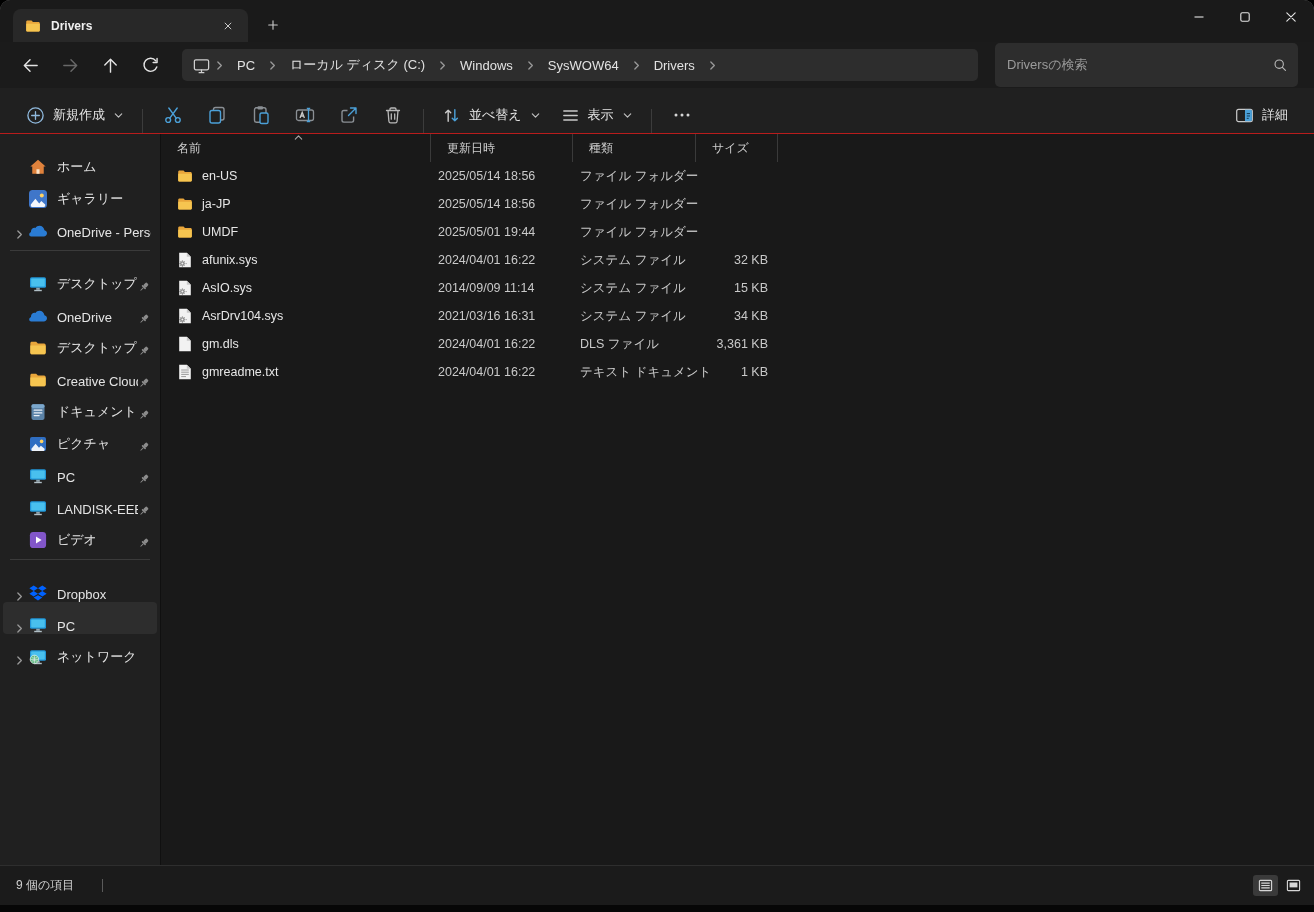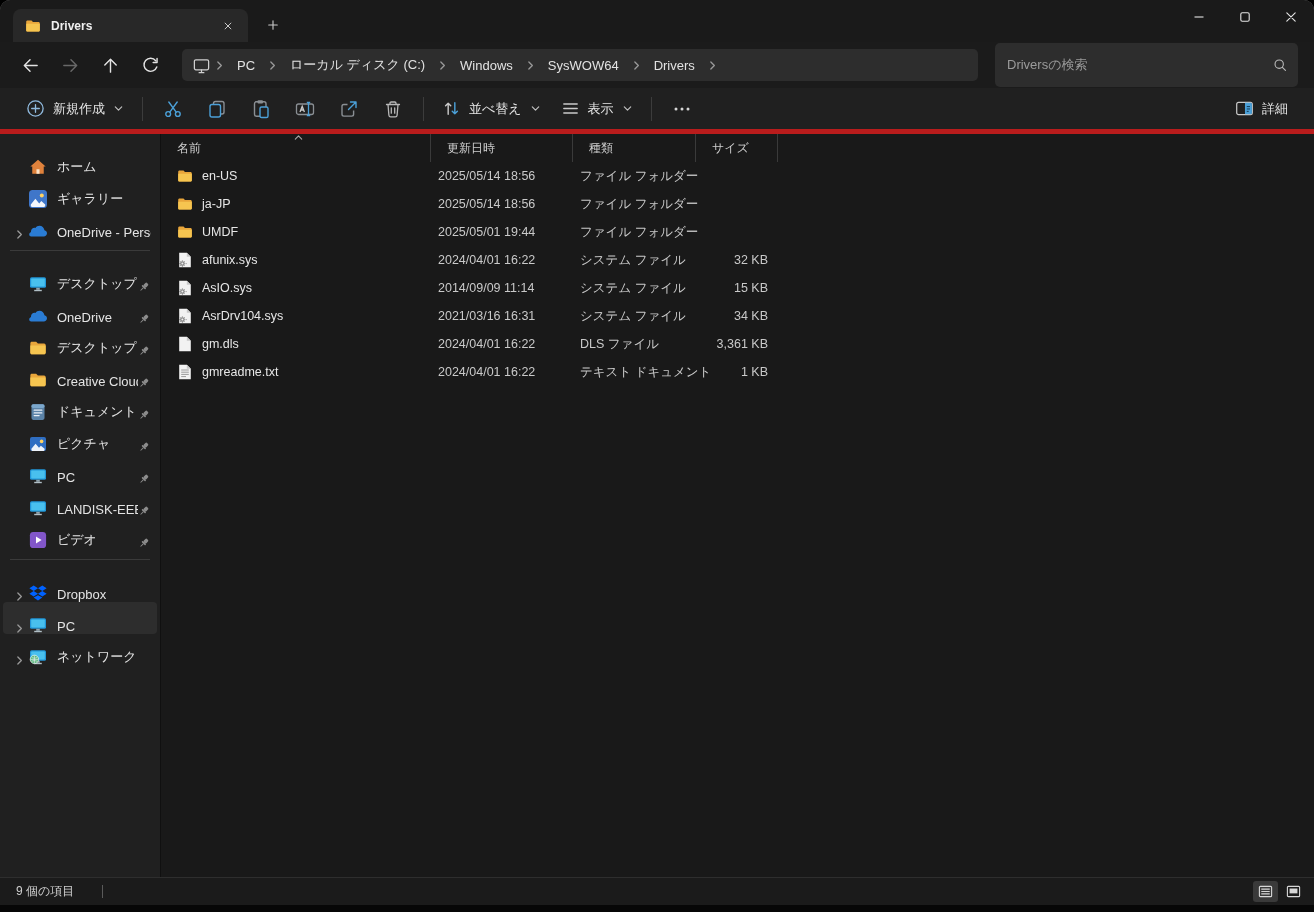--- a/index.html
+++ b/index.html
@@ -36,22 +36,22 @@
   .addressbar .icon svg { width:19px; height:19px; display:block; }
   .crumb { padding:3px 9px; border-radius:3px; cursor:default; white-space:nowrap; }
   .crumb-chev { display:flex; align-items:center; padding:0 3px; }
   .crumb-chev svg { width:11px; height:11px; }
   .searchbox { width:303px; height:44px; margin-left:17px; background:#2d2d2d; border-radius:5px;
     display:flex; align-items:center; padding:0 10px 0 12px; flex-shrink:0; }
   .search-ph { flex:1; font-size:13px; color:#9b9b9b; }
   .searchbox .icon svg { width:16px; height:16px; display:block; }
 
   
-  .toolbar { height:46px; background:#202020; display:flex; align-items:center;
-    padding:0 16px; flex-shrink:0; border-bottom:5px solid #b91c1c; }
+  .toolbar { height:46px; background:#202020; display:flex; align-items:flex-end;
+    padding:0 16px; flex-shrink:0; border-bottom:1px solid #b91c1c; }
   .tb-btn { height:36px; border:none; background:transparent; color:#e6e6e6; font-size:13px;
     display:flex; align-items:center; gap:8px; padding:0 10px; border-radius:4px; }
   .tb-btn svg { width:19px; height:19px; display:block; }
   .tb-btn .chevdown svg { width:11px; height:11px; }
   .tb-icon-btn { width:44px; height:36px; border:none; background:transparent; display:flex;
     align-items:center; justify-content:center; border-radius:4px; }
   .tb-icon-btn svg { width:20px; height:20px; }
   .tb-divider { width:1px; height:24px; background:#3c3c3c; margin:0 8px; }
   .tb-right { margin-left:auto; }
 
@@ -80,21 +80,21 @@
   .lrow { display:grid; grid-template-columns:270px 142px 123px 82px; height:28px;
     font-size:12.5px; color:#c9c9c9; align-items:center; }
   .cell-name { display:flex; align-items:center; padding-left:16px; color:#e6e6e6; overflow:hidden; white-space:nowrap; }
   .cell-name .icon { width:17px; display:flex; flex-shrink:0; }
   .cell-name .icon svg { width:16px; height:16px; display:block; }
   .cell-name .fname { margin-left:8px; }
   .cell-date, .cell-type { padding-left:7px; white-space:nowrap; }
   .cell-size { text-align:right; padding-right:10px; white-space:nowrap; }
 
   
-  .statusbar { height:28px; background:#1b1b1b; border-top:1px solid #2e2e2e; display:flex;
+  .statusbar { height:40px; background:#1b1b1b; border-top:1px solid #2e2e2e; display:flex;
     align-items:center; padding:0 8px 0 16px; font-size:12px; color:#cfcfcf; flex-shrink:0; }
   .status-div { width:1px; height:13px; background:#5a5a5a; margin-left:28px; }
   .view-toggles { margin-left:auto; display:flex; gap:3px; }
   .vt-btn { width:25px; height:21px; border:none; background:transparent; border-radius:3px;
     display:flex; align-items:center; justify-content:center; }
   .vt-btn.active { background:#3a3a3a; }
   .vt-btn svg { width:15px; height:15px; }
   .bottom-strip { height:7px; background:#070707; flex-shrink:0; }
 </style>
 </head>

